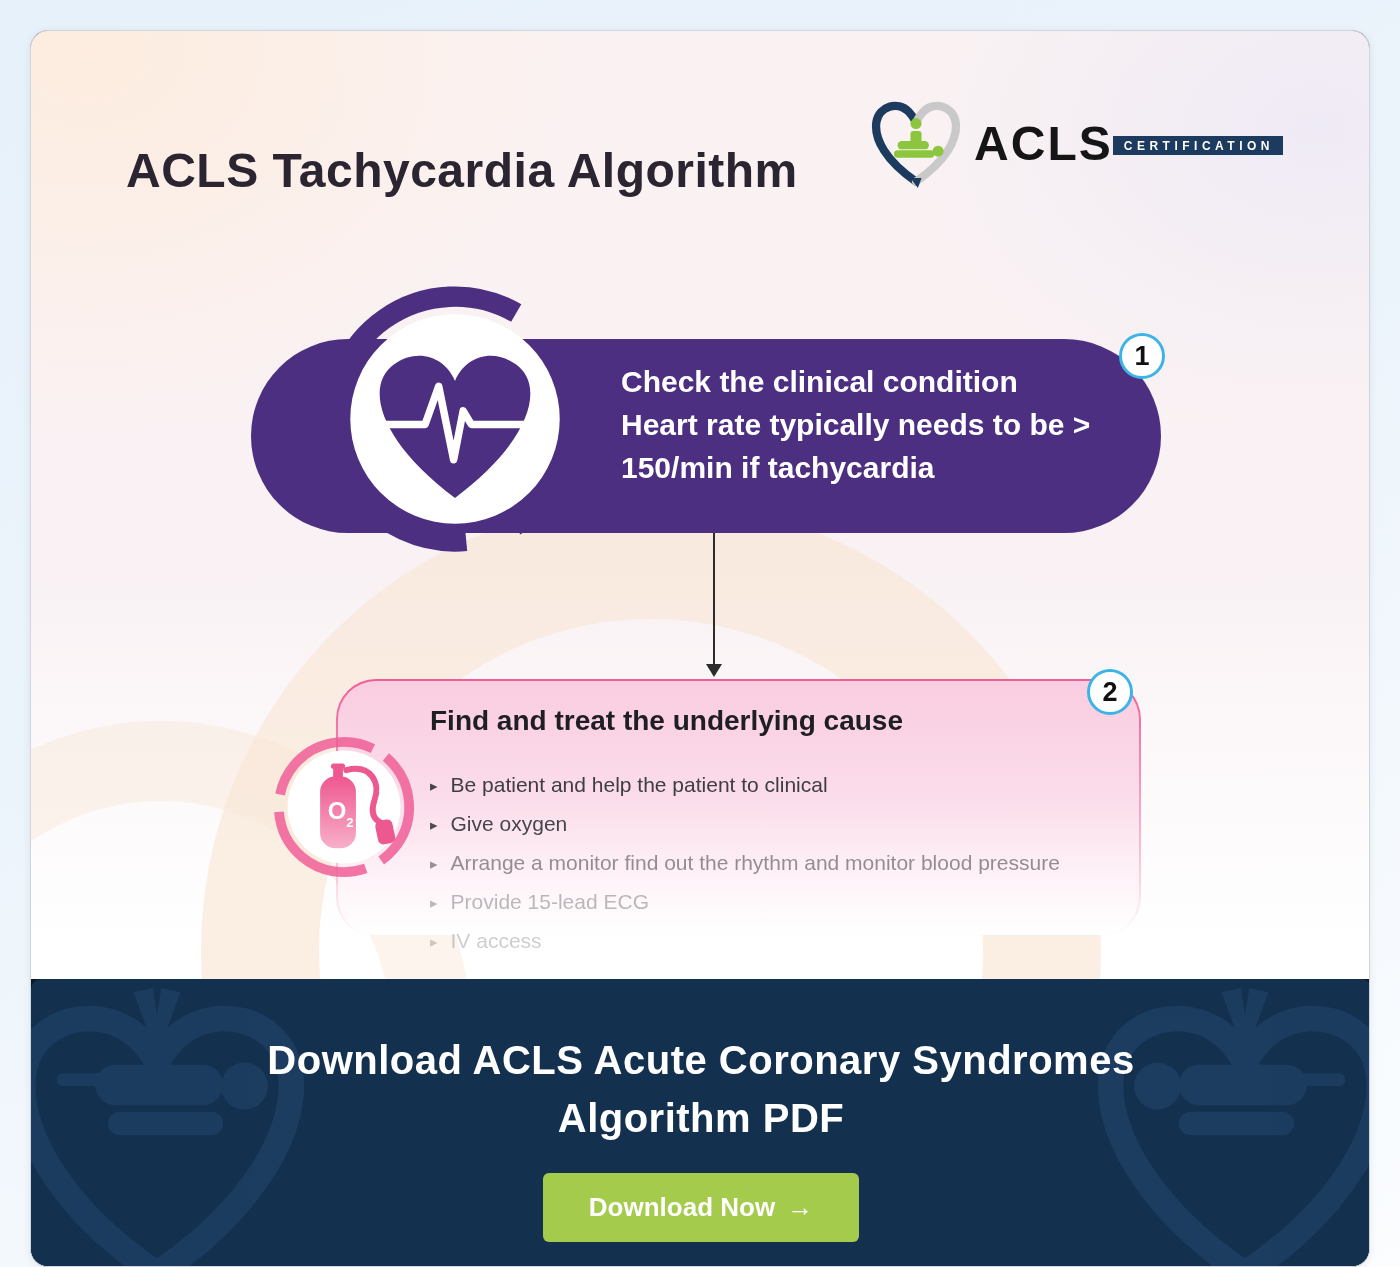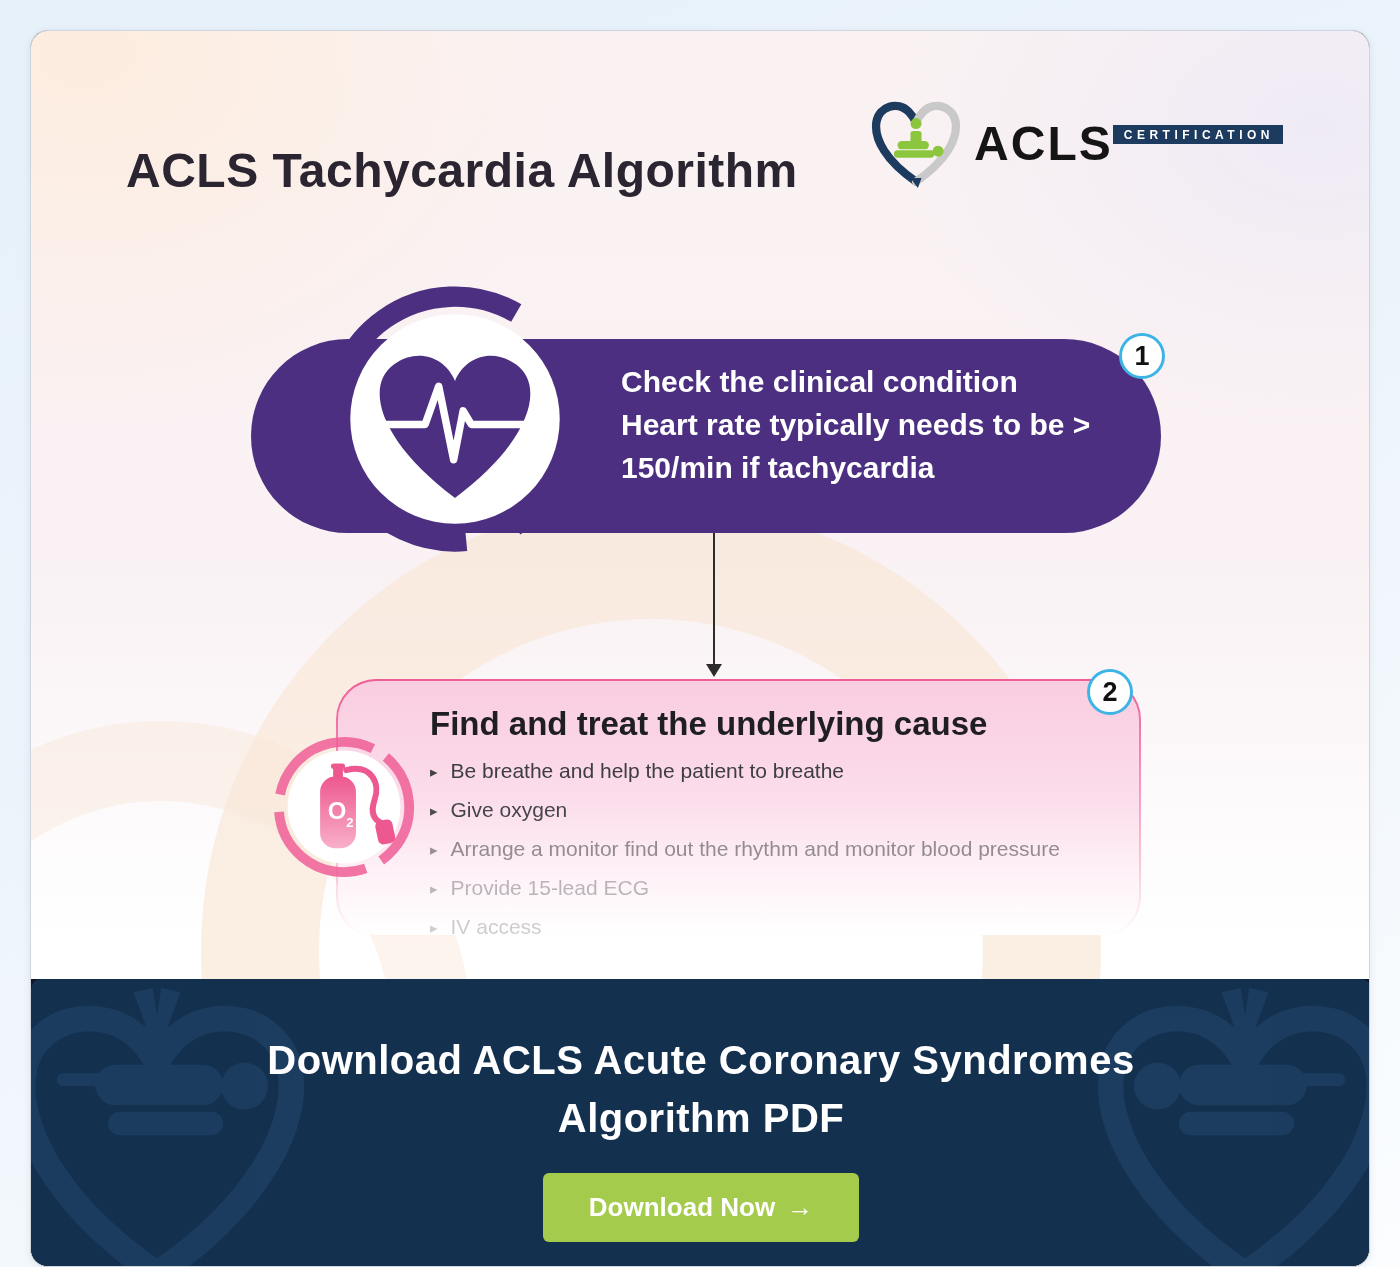--- a/index.html
+++ b/index.html
@@ -45,21 +45,21 @@
   }
   .page-title{
     position:absolute;left:95px;top:112px;
     font-size:48px;font-weight:bold;color:#2a2530;letter-spacing:.5px;
   }
   
   .logo{position:absolute;top:62px;right:88px;display:flex;align-items:center;gap:12px;}
   .logo-text{display:flex;flex-direction:row;align-items:flex-start;}
   .logo-brand{font-size:48px;font-weight:bold;color:#151515;letter-spacing:2px;line-height:1;}
   .logo-tagline{
-    margin-top:5px;background:var(--logo-navy);color:#fff;
+    margin-top:16px;background:var(--logo-navy);color:#fff;
     font-size:12px;font-weight:bold;letter-spacing:4.5px;
     padding:4px 9px 3px 11px;line-height:1;
   }
   
   .step1{
     position:absolute;left:220px;top:308px;width:910px;height:194px;
     background:var(--purple);border-radius:97px;
   }
   .step1-text{
     position:absolute;left:370px;top:22px;width:470px;
@@ -85,21 +85,21 @@
   .step2-border{
     position:absolute;left:305px;top:648px;width:805px;height:258px;
     padding:2px;border-radius:40px;
     background:linear-gradient(180deg,var(--pink) 0%,rgba(239,94,150,.35) 70%,rgba(239,94,150,0) 100%);
   }
   .step2{
     width:100%;height:100%;border-radius:38px;
     background:linear-gradient(180deg,#f9cde0 0%,#fbdcea 45%,#fef3f8 78%,#ffffff 100%);
     padding:24px 30px 0 92px;
   }
-  .step2-heading{font-size:33px;font-weight:bold;color:#1e1e24;margin-bottom:16px;}
+  .step2-heading{font-size:28px;font-weight:bold;color:#1e1e24;margin-bottom:36px;}
   .bullet-row{display:flex;align-items:baseline;gap:13px;margin-bottom:15px;font-size:21px;color:#3d3d42;}
   .bullet-marker{font-size:15px;color:#444;transform:translateY(-1px);}
   .fade1{opacity:1;} .fade2{opacity:.95;} .fade3{opacity:.55;} .fade4{opacity:.35;} .fade5{opacity:.25;}
   .oxygen{position:absolute;left:-68px;top:52px;width:152px;height:152px;}
   
   .banner{
     position:absolute;left:0;top:948px;width:1340px;height:340px;
     background:var(--navy);
     border-radius:10px 10px 18px 18px;
     overflow:hidden;
@@ -173,21 +173,21 @@
     </div>
 
     <div class="arrow"></div>
 
     <div class="step2-border">
       <div class="step2">
         <div class="step2-heading">Find and treat the underlying cause</div>
 
         <div class="bullet-row fade1">
           <span class="bullet-marker">▸</span>
-          <span>Be breathe and help the patient to breathe</span>
+          <span>Be patient and help the patient to clinical</span>
         </div>
         <div class="bullet-row fade2">
           <span class="bullet-marker">▸</span>
           <span>Give oxygen</span>
         </div>
         <div class="bullet-row fade3">
           <span class="bullet-marker">▸</span>
           <span>Arrange a monitor find out the rhythm and monitor blood pressure</span>
         </div>
         <div class="bullet-row fade4">

